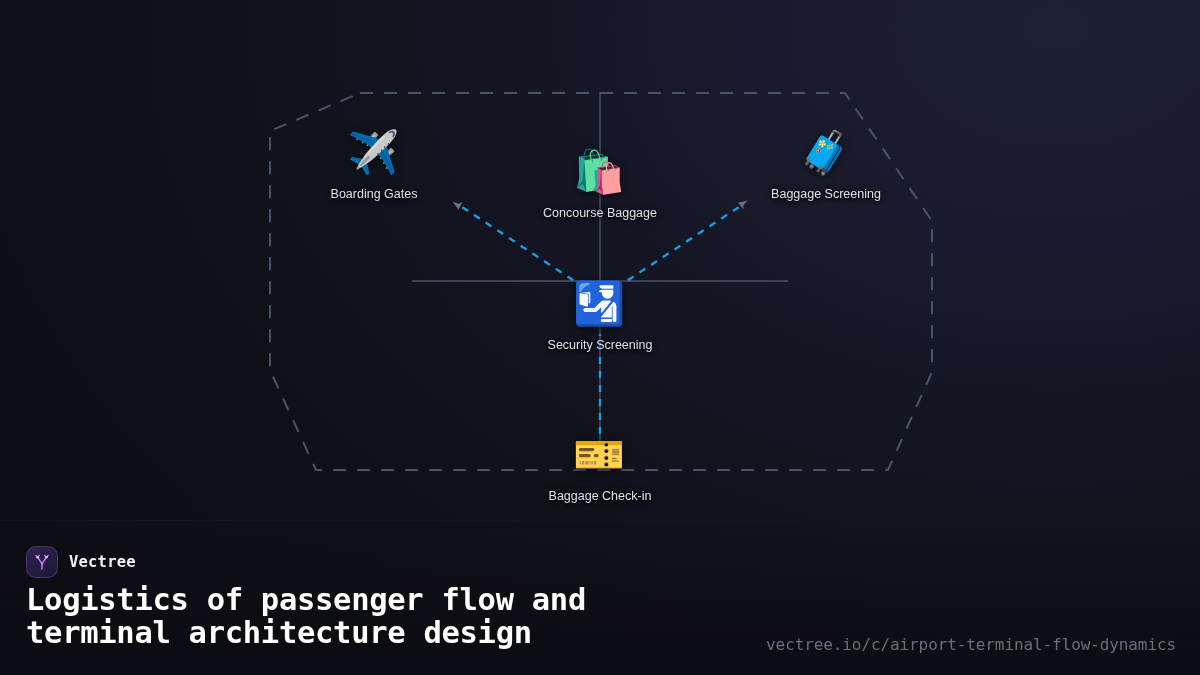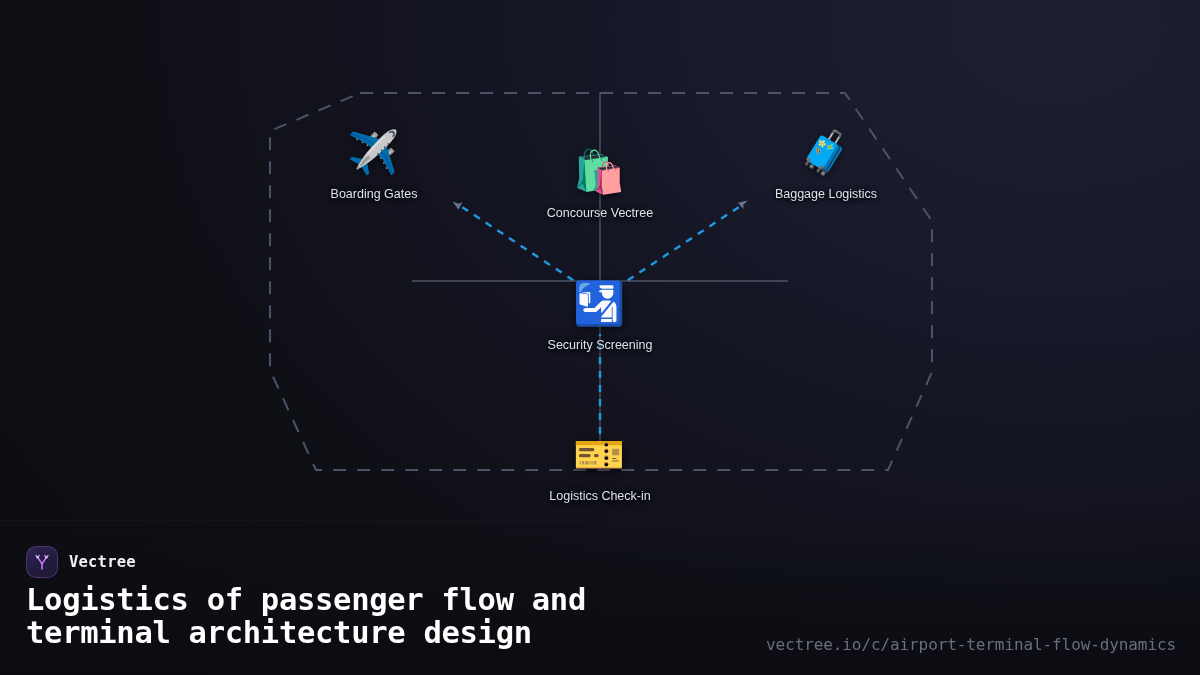--- a/index.html
+++ b/index.html
@@ -165,36 +165,36 @@
       <line x1="616" y1="288" x2="742" y2="205" stroke="#1e9be0" stroke-width="2.4" stroke-dasharray="7 7" marker-end="url(#arrowhead)"></line>
     </svg>
 
     <div class="node" style="left:374px; top:166px;">
       <div class="node-icon">✈️</div>
       <div class="node-label">Boarding Gates</div>
     </div>
 
     <div class="node" style="left:600px; top:185px;">
       <div class="node-icon">🛍️</div>
-      <div class="node-label">Concourse Vectree</div>
+      <div class="node-label">Concourse Baggage</div>
     </div>
 
     <div class="node" style="left:826px; top:166px;">
       <div class="node-icon">🧳</div>
-      <div class="node-label">Baggage Logistics</div>
+      <div class="node-label">Baggage Screening</div>
     </div>
 
     <div class="node" style="left:600px; top:317px;">
       <div class="node-icon">🛂</div>
       <div class="node-label">Security Screening</div>
     </div>
 
     <div class="node" style="left:600px; top:468px;">
       <div class="node-icon">🎫</div>
-      <div class="node-label">Logistics Check-in</div>
+      <div class="node-label">Baggage Check-in</div>
     </div>
 
   </div>
 
   <div id="caption-bar">
 
     <div id="brand-row">
       <div id="brand-logo">
         <svg width="20" height="20" viewBox="0 0 20 20" aria-hidden="true">
           <path d="M10 17 L10 11.5" stroke="#c77dff" stroke-width="1.5" stroke-linecap="round" fill="none"></path>

